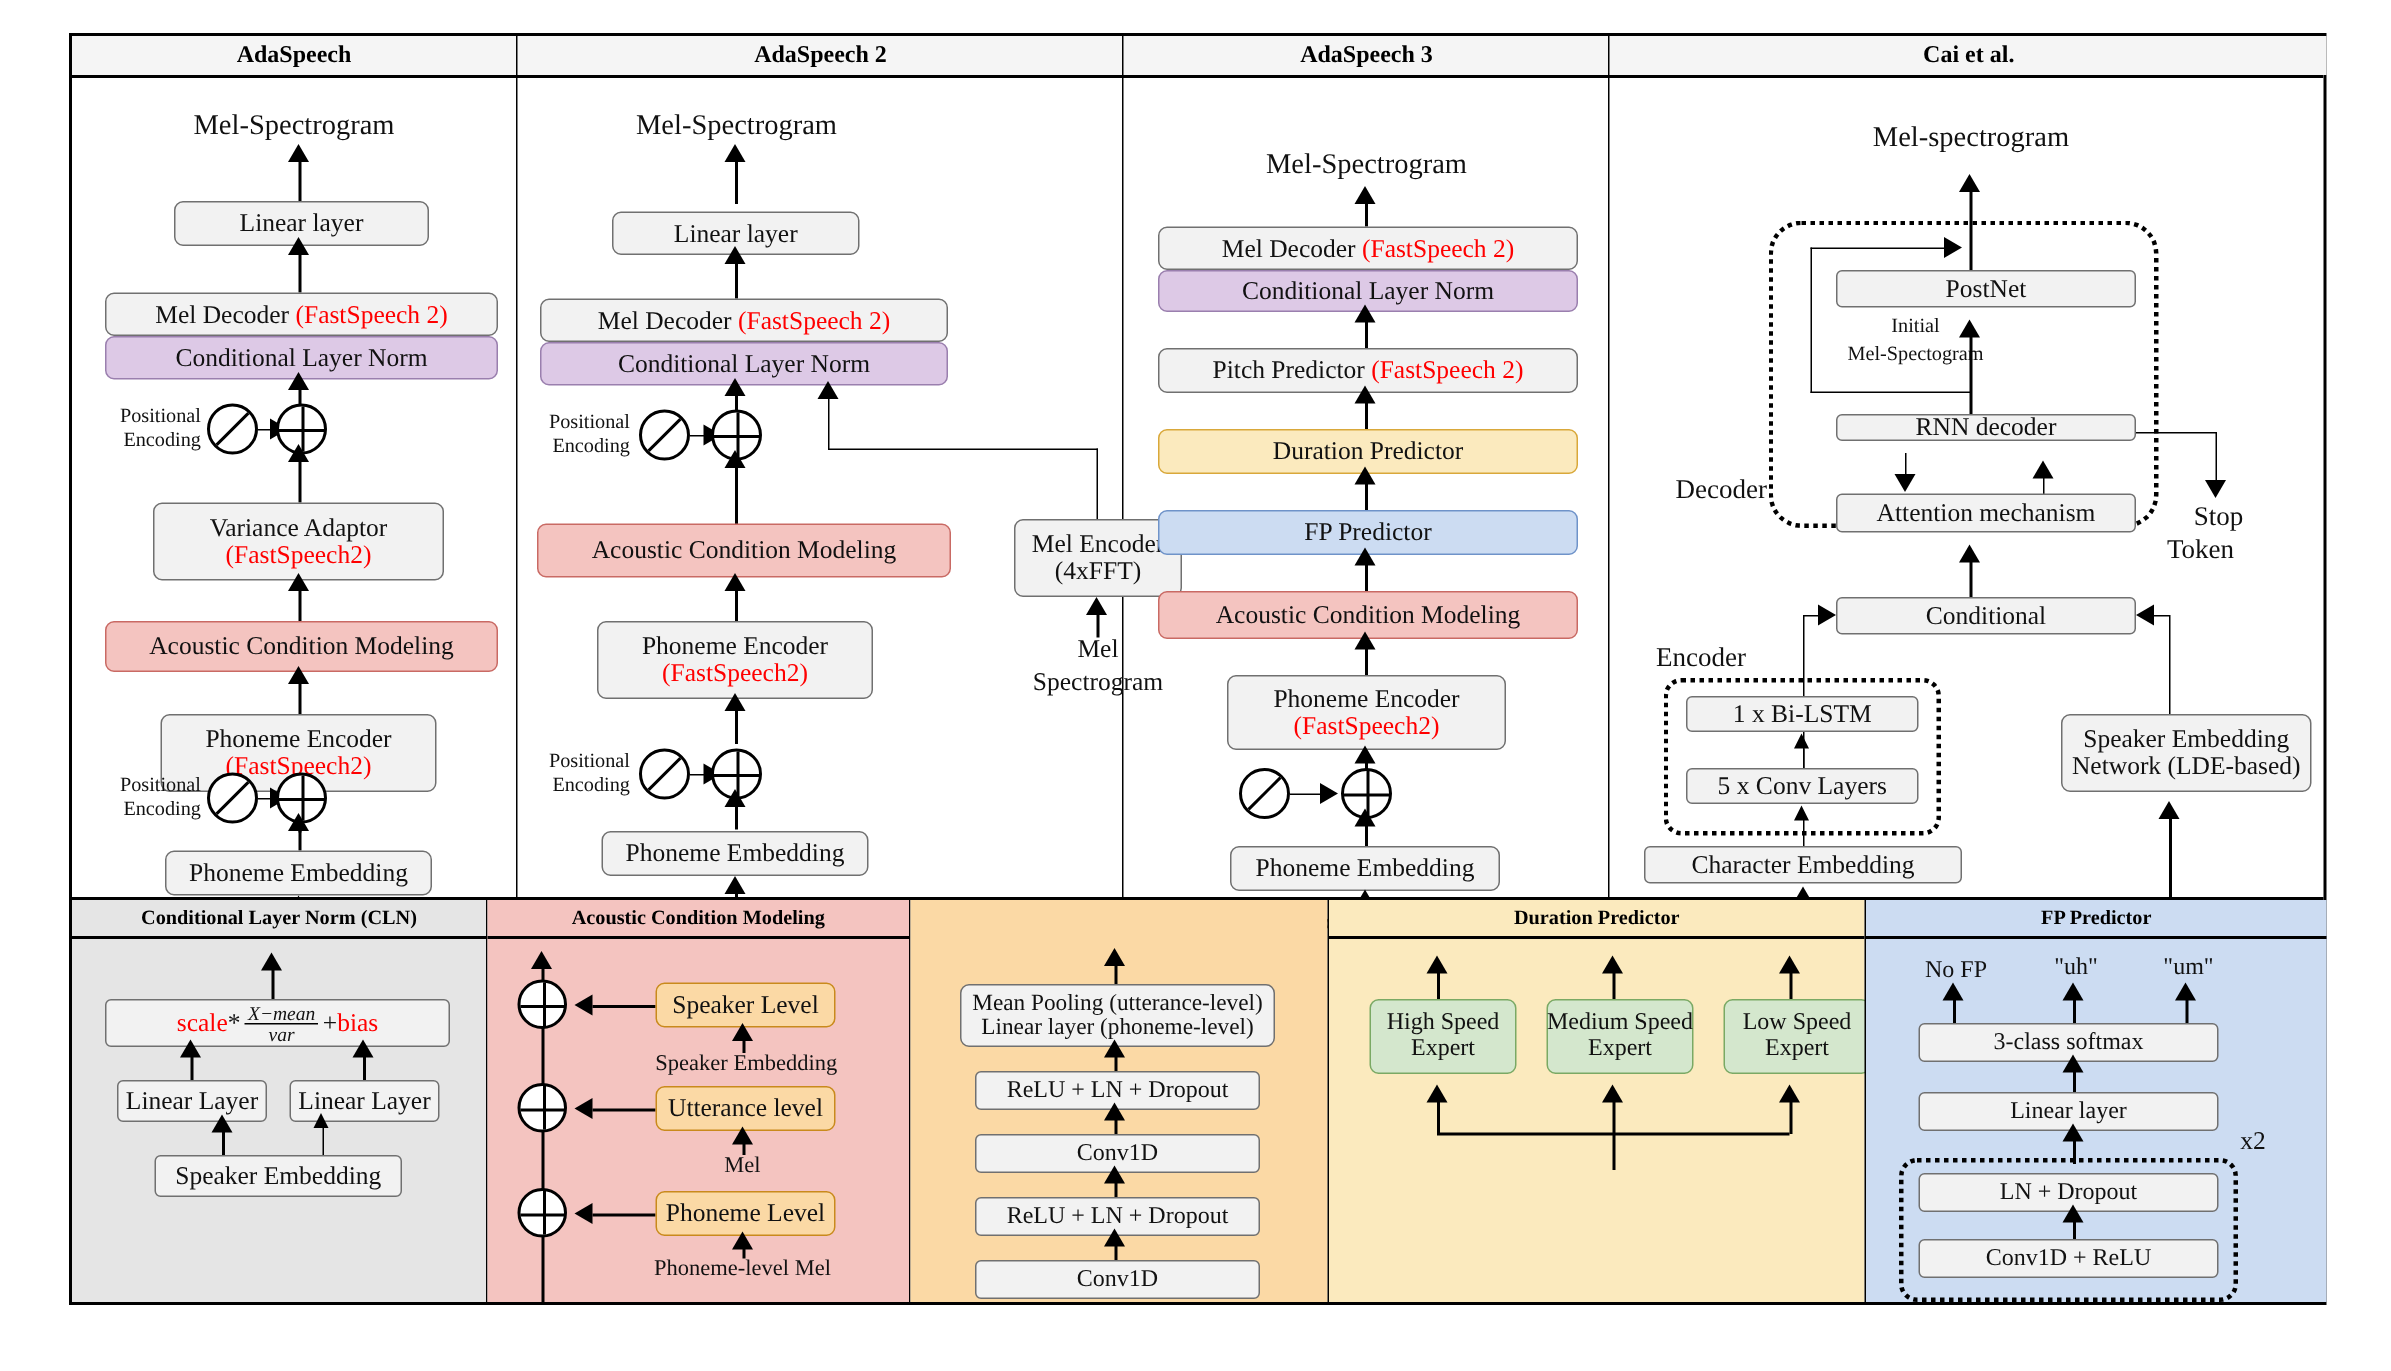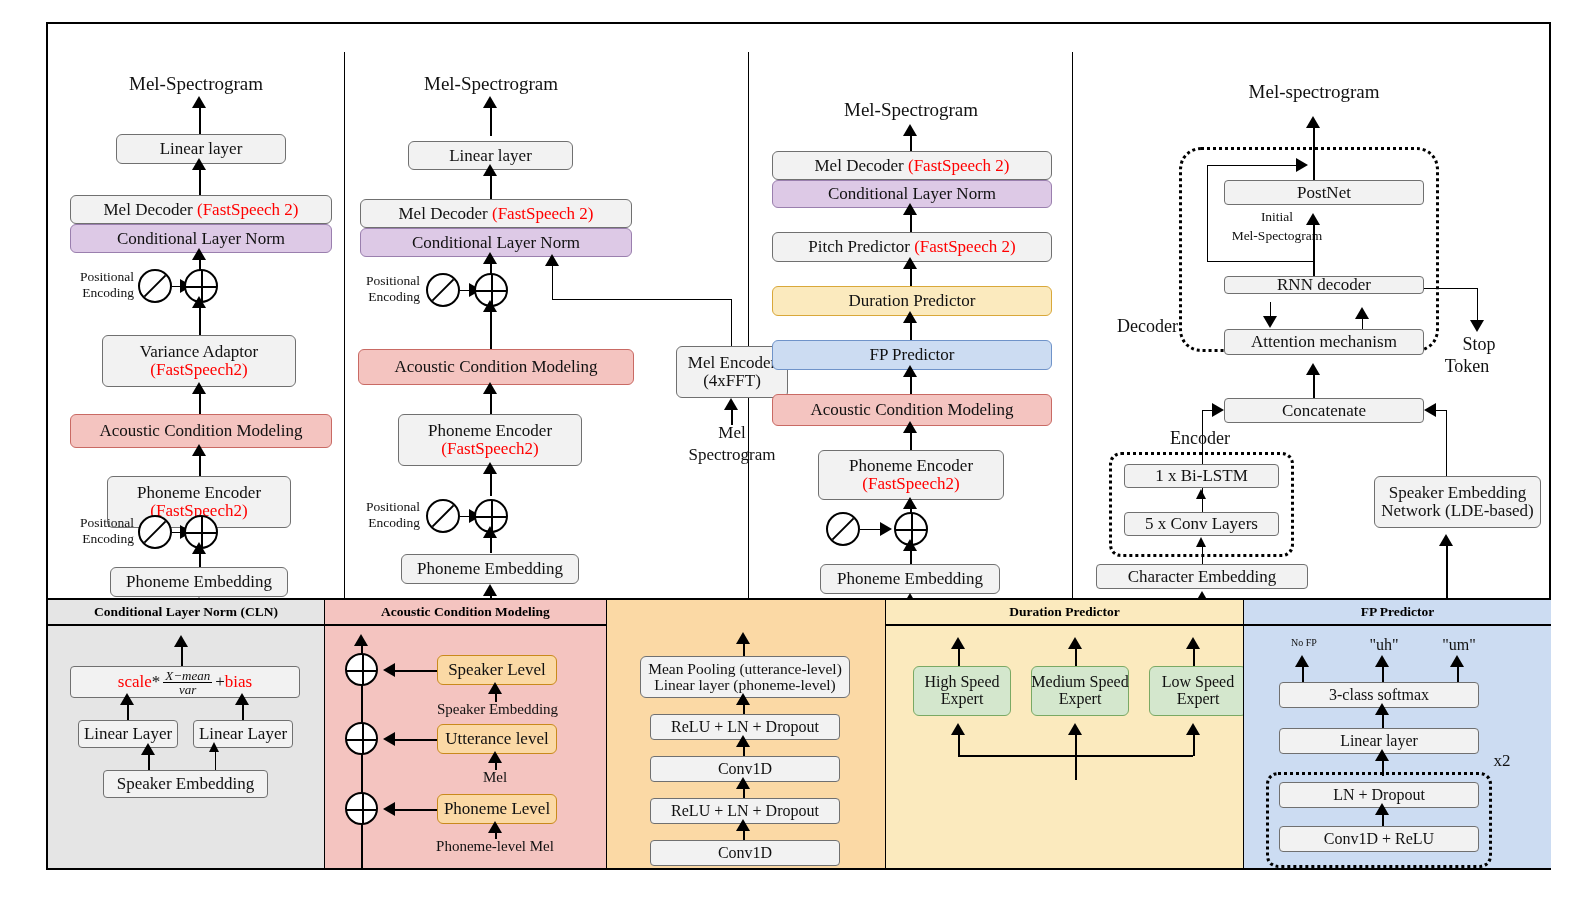--- a/index.html
+++ b/index.html
@@ -139,20 +139,29 @@
   }
   .frac .num { border-bottom: 1.4px solid #000; padding: 0 2px; }
   .frac .den { padding: 0 2px; }
 </style>
 </head>
 <body>
 
 <div id="root">
   <div class="frame">
 
+    <div class="hdr-row">
+      <div class="hdr-cell" style="left:0px;width:296px;">AdaSpeech</div>
+      <div class="hdr-cell" style="left:298px;width:402px;">AdaSpeech 2</div>
+      <div class="hdr-cell" style="left:702px;width:322px;">AdaSpeech 3</div>
+      <div class="hdr-cell" style="left:1026px;width:477px;">Cai et al.</div>
+      <div class="vdiv" style="left:296px;top:0;height:26px;"></div>
+      <div class="vdiv" style="left:700px;top:0;height:26px;"></div>
+      <div class="vdiv" style="left:1024px;top:0;height:26px;"></div>
+    </div>
 
     <div class="vdiv" style="left:296px;top:28px;height:546px;"></div>
     <div class="vdiv" style="left:700px;top:28px;height:546px;"></div>
     <div class="vdiv" style="left:1024px;top:28px;height:546px;"></div>
     <div class="hdiv" style="top:574px;"></div>
 
     <div style="position:absolute;left:0;top:28px;width:296px;height:546px;">
 
       <div class="lbl" style="left:0;top:22px;width:296px;font-size:19px;">Mel-Spectrogram</div>
 
@@ -449,32 +458,32 @@
       <div class="hline thin" style="left:350px;top:236px;width:54px;"></div>
       <div class="vline thin" style="left:403px;top:236px;height:35px;"></div>
       <div class="arrowhead-down" style="left:396px;top:268px;"></div>
       <div class="lbl" style="left:360px;top:283px;width:90px;font-size:18px;">Stop</div>
       <div class="lbl" style="left:348px;top:305px;width:90px;font-size:18px;">Token</div>
 
       <div class="vline" style="left:239px;top:318px;height:28px;"></div>
       <div class="arrowhead-up" style="left:232px;top:311px;"></div>
 
       <div class="box sq" style="left:150px;top:346px;width:200px;height:25px;">
-        <span>Concatenate</span>
+        <span>Conditional</span>
       </div>
 
       <div class="vline thin" style="left:128px;top:358px;height:118px;"></div>
       <div class="hline thin" style="left:128px;top:358px;width:14px;"></div>
       <div class="arrowhead-right" style="left:138px;top:351px;"></div>
 
       <div class="vline thin" style="left:372px;top:358px;height:66px;"></div>
       <div class="hline thin" style="left:358px;top:358px;width:14px;"></div>
       <div class="arrowhead-left" style="left:350px;top:351px;"></div>
 
-      <div class="lbl" style="left:30px;top:377px;width:100px;text-align:center;font-size:18px;margin-left:46px;">Encoder</div>
+      <div class="lbl" style="left:30px;top:377px;width:100px;text-align:left;font-size:18px;">Encoder</div>
       <div class="dotbox r12" style="left:35px;top:400px;width:185px;height:105px;"></div>
 
       <div class="box sq" style="left:50px;top:412px;width:155px;height:24px;">
         <span>1 x Bi-LSTM</span>
       </div>
       <div class="vline thin" style="left:128px;top:447px;height:14px;"></div>
       <div class="arrowhead-up sm" style="left:122px;top:437px;"></div>
       <div class="box sq" style="left:50px;top:460px;width:155px;height:24px;">
         <span>5 x Conv Layers</span>
       </div>
@@ -654,21 +663,21 @@
       <div class="arrowhead-up" style="left:182px;top:123px;"></div>
       <div class="vline" style="left:307px;top:131px;height:25px;"></div>
       <div class="arrowhead-up" style="left:300px;top:123px;"></div>
 
     </div>
     <div class="vdiv" style="left:1195px;top:576px;height:270px;"></div>
 
     <div class="panel" style="left:1196px;top:576px;width:307px;background:#ccdcf2;">
       <div class="panel-hdr">FP Predictor</div>
 
-      <div class="lbl" style="left:20px;top:38px;width:80px;font-size:10px;">No FP</div>
+      <div class="lbl" style="left:20px;top:38px;width:80px;font-size:16px;">No FP</div>
       <div class="lbl" style="left:110px;top:36px;width:60px;font-size:16px;">"uh"</div>
       <div class="lbl" style="left:185px;top:36px;width:60px;font-size:16px;">"um"</div>
 
       <div class="vline" style="left:58px;top:62px;height:20px;"></div>
       <div class="arrowhead-up" style="left:51px;top:55px;"></div>
       <div class="vline" style="left:138px;top:62px;height:20px;"></div>
       <div class="arrowhead-up" style="left:131px;top:55px;"></div>
       <div class="vline" style="left:213px;top:62px;height:20px;"></div>
       <div class="arrowhead-up" style="left:206px;top:55px;"></div>
 

